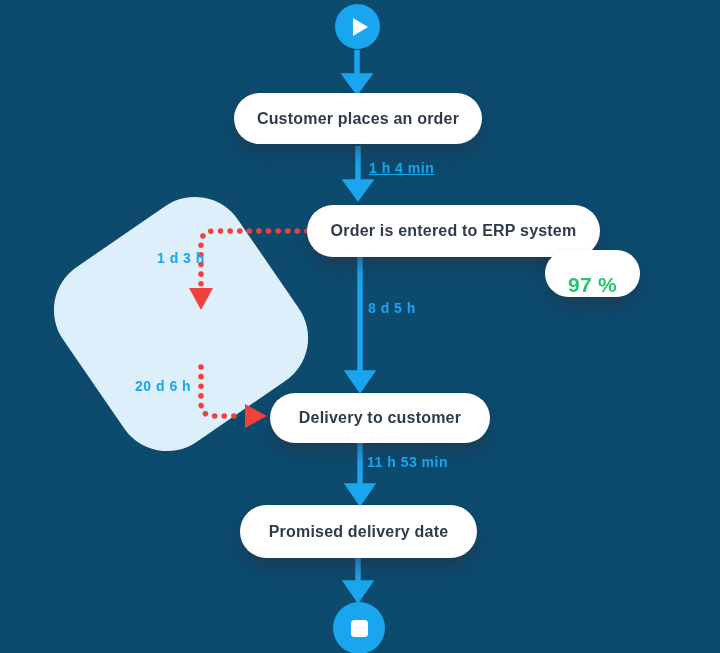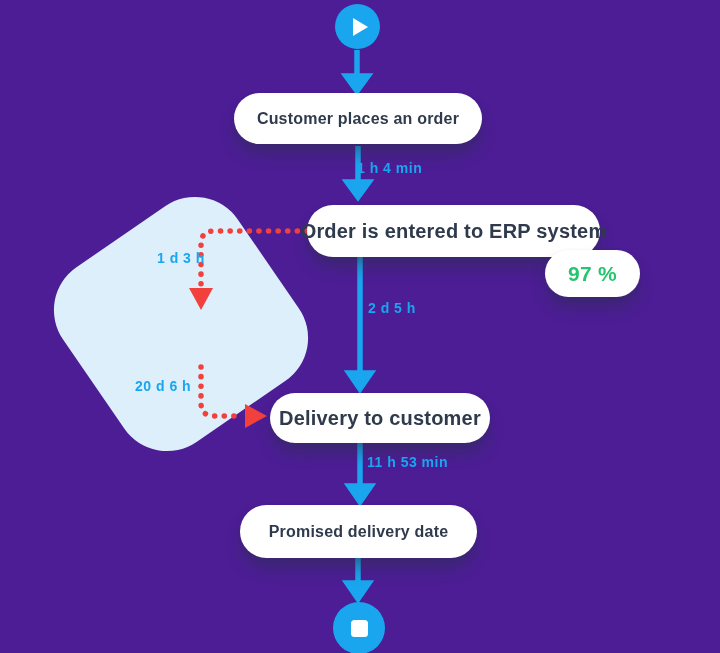--- a/index.html
+++ b/index.html
@@ -1,52 +1,52 @@
 <!DOCTYPE html>
 <html><head>
 <meta charset="utf-8">
 <style>
   html,body { margin:0; padding:0; background:#ffffff; }
   .canvas {
-    position:relative; width:720px; height:653px; background:#4c1d95;
+    position:relative; width:720px; height:653px; background:#0c4a6e;
     overflow:hidden; font-family:"Liberation Sans", sans-serif;
   }
   .highlight-square {
     position:absolute; left:75px; top:218px; width:212px; height:212px;
     background:#ddeffa; border-radius:52px; transform:rotate(-34.5deg);
     z-index:0;
   }
   svg.connectors { position:absolute; left:0; top:0; z-index:1; }
   .box {
     position:absolute; background:#ffffff; border-radius:27px;
     display:flex; align-items:center; justify-content:center;
     font-weight:bold; color:#2f3b4d; letter-spacing:0.2px;
     box-shadow: 0 12px 16px -2px rgba(40,50,70,0.45), 0 2px 4px rgba(40,50,70,0.12);
     z-index:2; white-space:nowrap;
   }
   .box1 { left:234px; top:93px;  width:248px; height:51px; font-size:16px; }
-  .box2 { left:307px; top:205px; width:293px; height:52px; font-size:20px; }
-  .box3 { left:270px; top:393px; width:220px; height:50px; font-size:20px; }
+  .box2 { left:307px; top:205px; width:293px; height:52px; font-size:16px; }
+  .box3 { left:270px; top:393px; width:220px; height:50px; font-size:16px; }
   .box4 { left:240px; top:505px; width:237px; height:53px; font-size:16px;text-align:right; }
   .boxr { left:125px; top:314px; width:152px; height:54px; font-size:16px; }
   .badge {
     position:absolute; background:#ffffff; border-radius:26px;
-    display:flex; align-items:center; justify-content:center;
+    display:flex; align-items:flex-end; justify-content:center;
     font-weight:bold; font-size:21px; letter-spacing:0.3px;
     box-shadow: 0 12px 16px -2px rgba(40,50,70,0.45), 0 2px 4px rgba(40,50,70,0.12);
     z-index:3; white-space:nowrap;
   }
   .badge97 { left:545px; top:250px; width:95px;  height:47px; color:#27c470; }
   .badge85 { left:443px; top:352px; width:100px; height:47px; color:#f5a11c; }
   .badge17 { left:88px;  top:274px; width:87px;  height:51px; color:#f2413d; }
   .edge-label {
     position:absolute; color:#1aa6ef; font-weight:bold; font-size:14px;
     letter-spacing:0.5px; z-index:2; white-space:nowrap;
   }
-  .lbl-1 { left:357px; top:160px; }
+  .lbl-1 { left:369px; top:160px;text-decoration:underline; }
   .lbl-2 { left:368px; top:300px; }
   .lbl-3 { left:367px; top:454px;text-align:center; }
   .lbl-4 { left:145px; top:250px;margin-left:12px; }
   .lbl-5 { left:135px; top:378px; }
   .node {
     position:absolute; background:#1aa6ef; border-radius:50%;
     display:flex; align-items:center; justify-content:center; z-index:2;
   }
   .node-start { left:335px; top:4px;   width:45px; height:45px; }
   .node-end   { left:333px; top:602px; width:52px; height:52px; }
@@ -99,21 +99,21 @@
   <div class="edge-label lbl-1">1 h 4 min</div>
 
   <div class="box box2">
     <span>Order is entered to ERP system</span>
   </div>
 
   <div class="badge badge97">
     <span>97 %</span>
   </div>
 
-  <div class="edge-label lbl-2">2 d 5 h</div>
+  <div class="edge-label lbl-2">8 d 5 h</div>
 
   <div class="edge-label lbl-4">1 d 3 h</div>
 
 
 
   <div class="edge-label lbl-5">20 d 6 h</div>
 
 
   <div class="box box3">
     <span>Delivery to customer</span>

